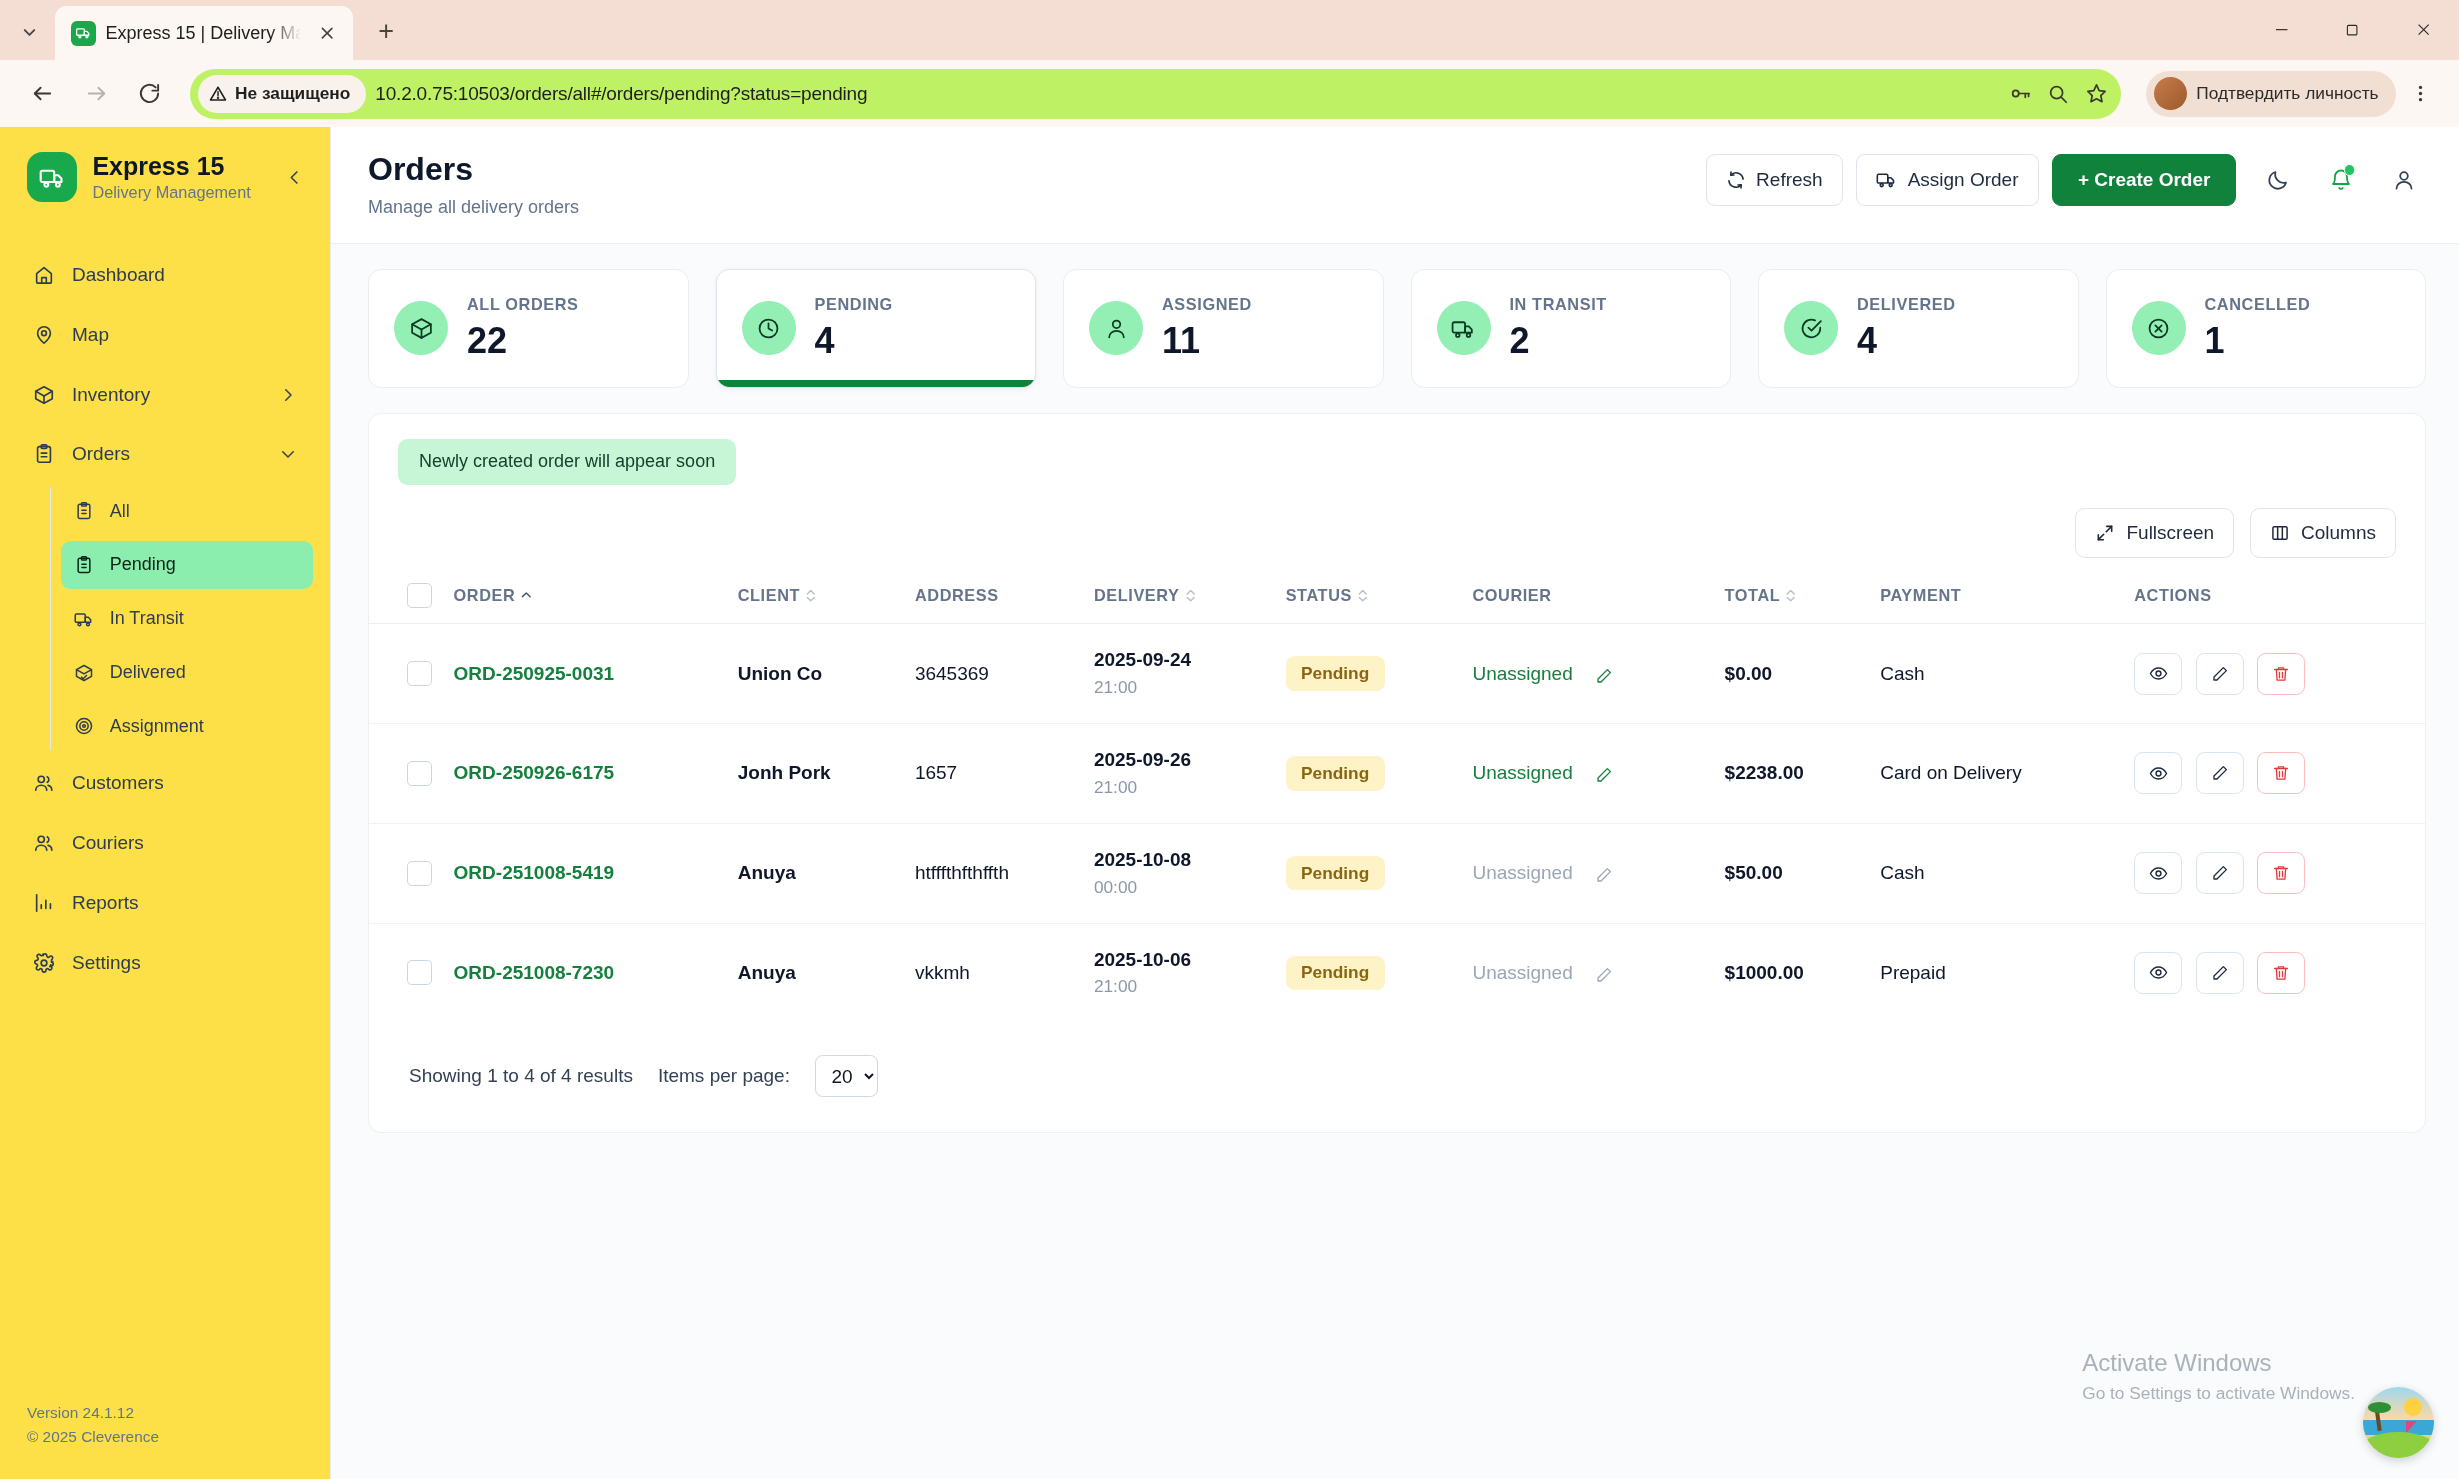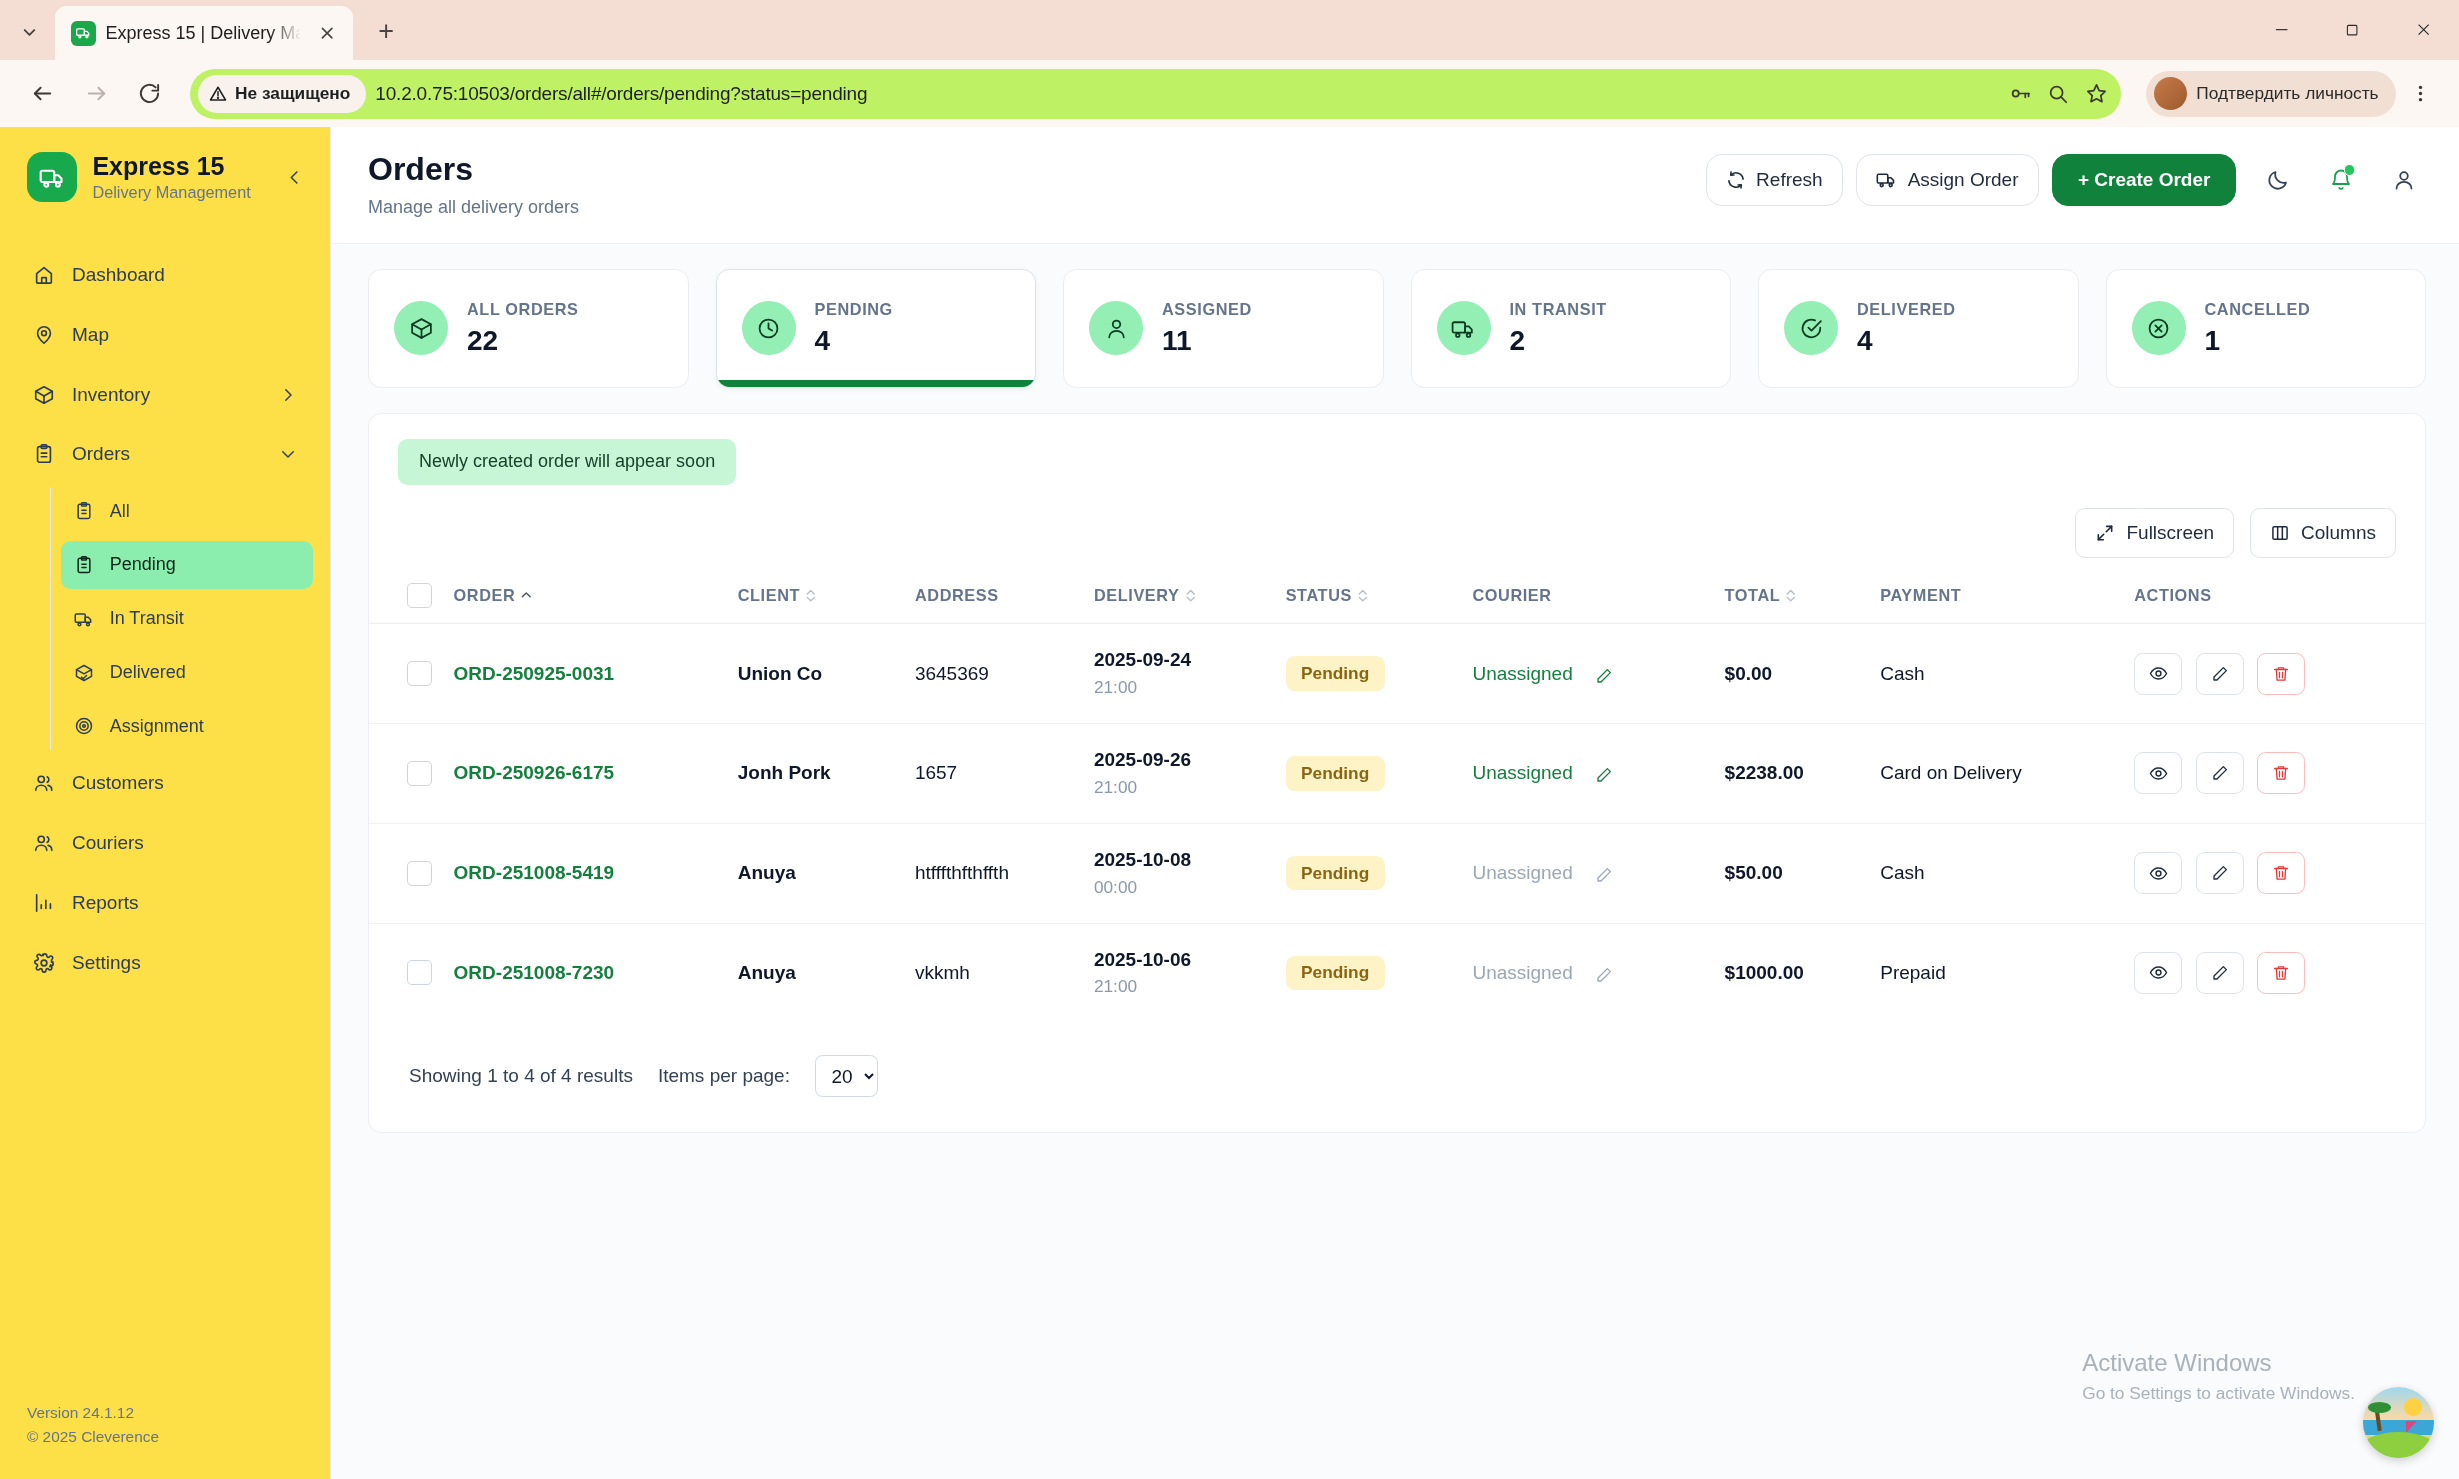--- a/index.html
+++ b/index.html
@@ -113,21 +113,21 @@
 
   .page-head {
     background: #ffffff; padding: 23px 33px 25px 37px;
     display: flex; align-items: flex-start; border-bottom: 1px solid #eef1f4;
   }
   .ph-left { flex: 1; }
   .ph-title { font-size: 32px; font-weight: bold; color: #0f172a; line-height: 1.2; }
   .ph-sub { font-size: 18px; color: #64748b; margin-top: 8.6px; }
   .ph-actions { display: flex; align-items: center; gap: 13.4px; padding-top: 3.8px; }
   .btn {
-    height: 52px; border: 1px solid #dfe4ea; background: #fff; border-radius: 16px;
+    height: 52px; border: 1px solid #dfe4ea; background: #fff; border-radius: 9px;
     display: flex; align-items: center; gap: 10.6px; padding: 0 19px;
     font-size: 19px; color: #1f2b3d; white-space: nowrap;
   }
   .btn.primary { background: #11823c; border-color: #11823c; color: #fff; font-weight: bold; padding: 0 25px; }
   .icon-btn { width: 44px; height: 44px; display: flex; align-items: center;
     justify-content: center; color: #334155; position: relative; margin-left: 5.8px; }
   .bell-dot { position: absolute; top: 6.7px; right: 7.7px; width: 11.5px; height: 11.5px;
     border-radius: 50%; background: #22c55e; border: 1.9px solid #fff; }
 
   
@@ -140,21 +140,21 @@
   .stat.active { border-color: #dbe4ec; box-shadow: 0 1.9px 5.8px rgba(15,23,42,.05); }
   .stat.active::after {
     content: ''; position: absolute; left: 0; right: 0; bottom: 0; height: 6.7px; background: #11823c;
   }
   .stat-ic {
     width: 54px; height: 54px; flex: 0 0 54px; border-radius: 50%;
     background: #93efb3; display: flex; align-items: center; justify-content: center;
     color: #0d3b22;
   }
   .stat-label { font-size: 16.3px; color: #64748b; letter-spacing: 0.6px; font-weight: bold; }
-  .stat-value { font-size: 28px; font-weight: bold; color: #0f172a; margin-top: 5.8px; }
+  .stat-value { font-size: 36px; font-weight: bold; color: #0f172a; margin-top: 5.8px; }
 
   
   .content-card {
     margin: 3.8px 33px 0 37px; background: #ffffff; border: 1px solid #eceff3;
     border-radius: 13.4px; padding: 25px 0 0;
   }
   .banner-row { padding: 0 29px; }
   .banner {
     display: inline-flex; align-items: center; height: 46px; padding: 0 21px;
     background: #c6f6d5; border-radius: 9.6px; font-size: 18px; color: #17412c;

